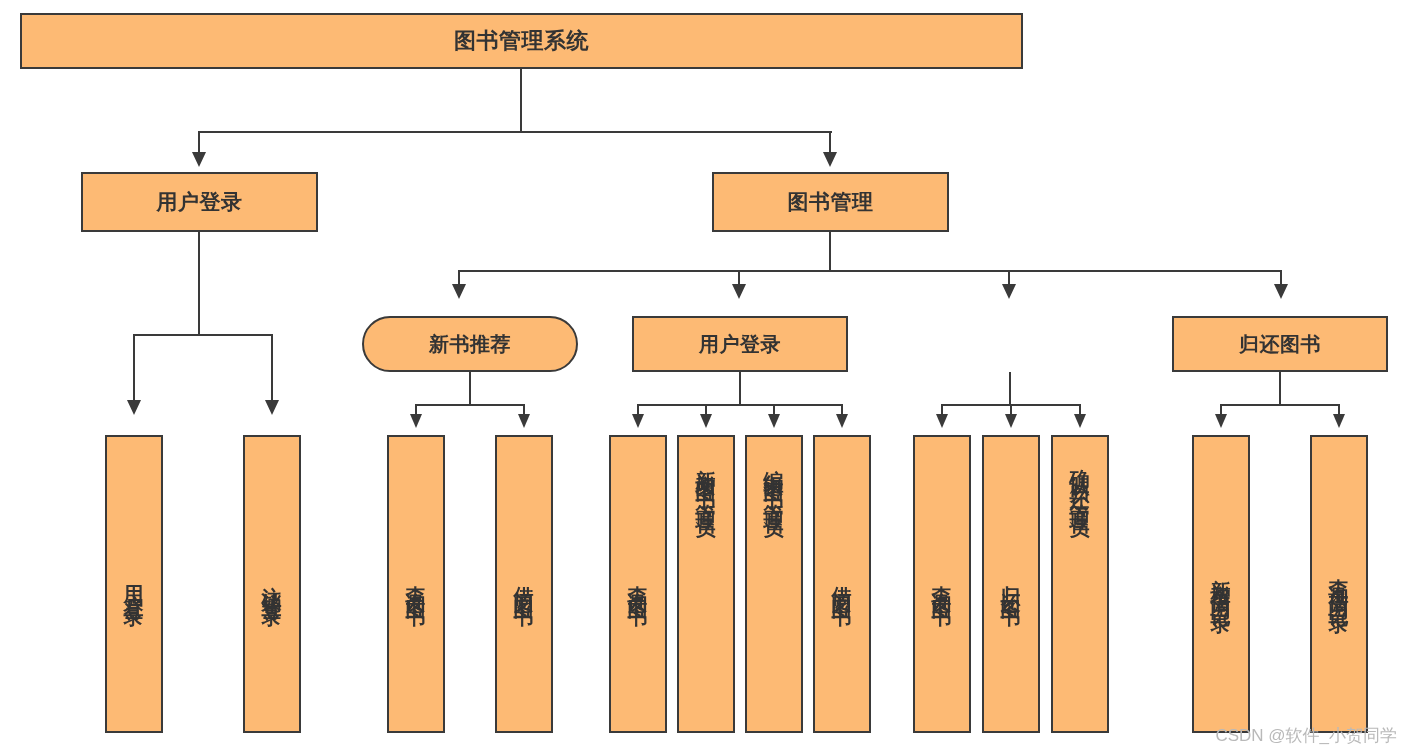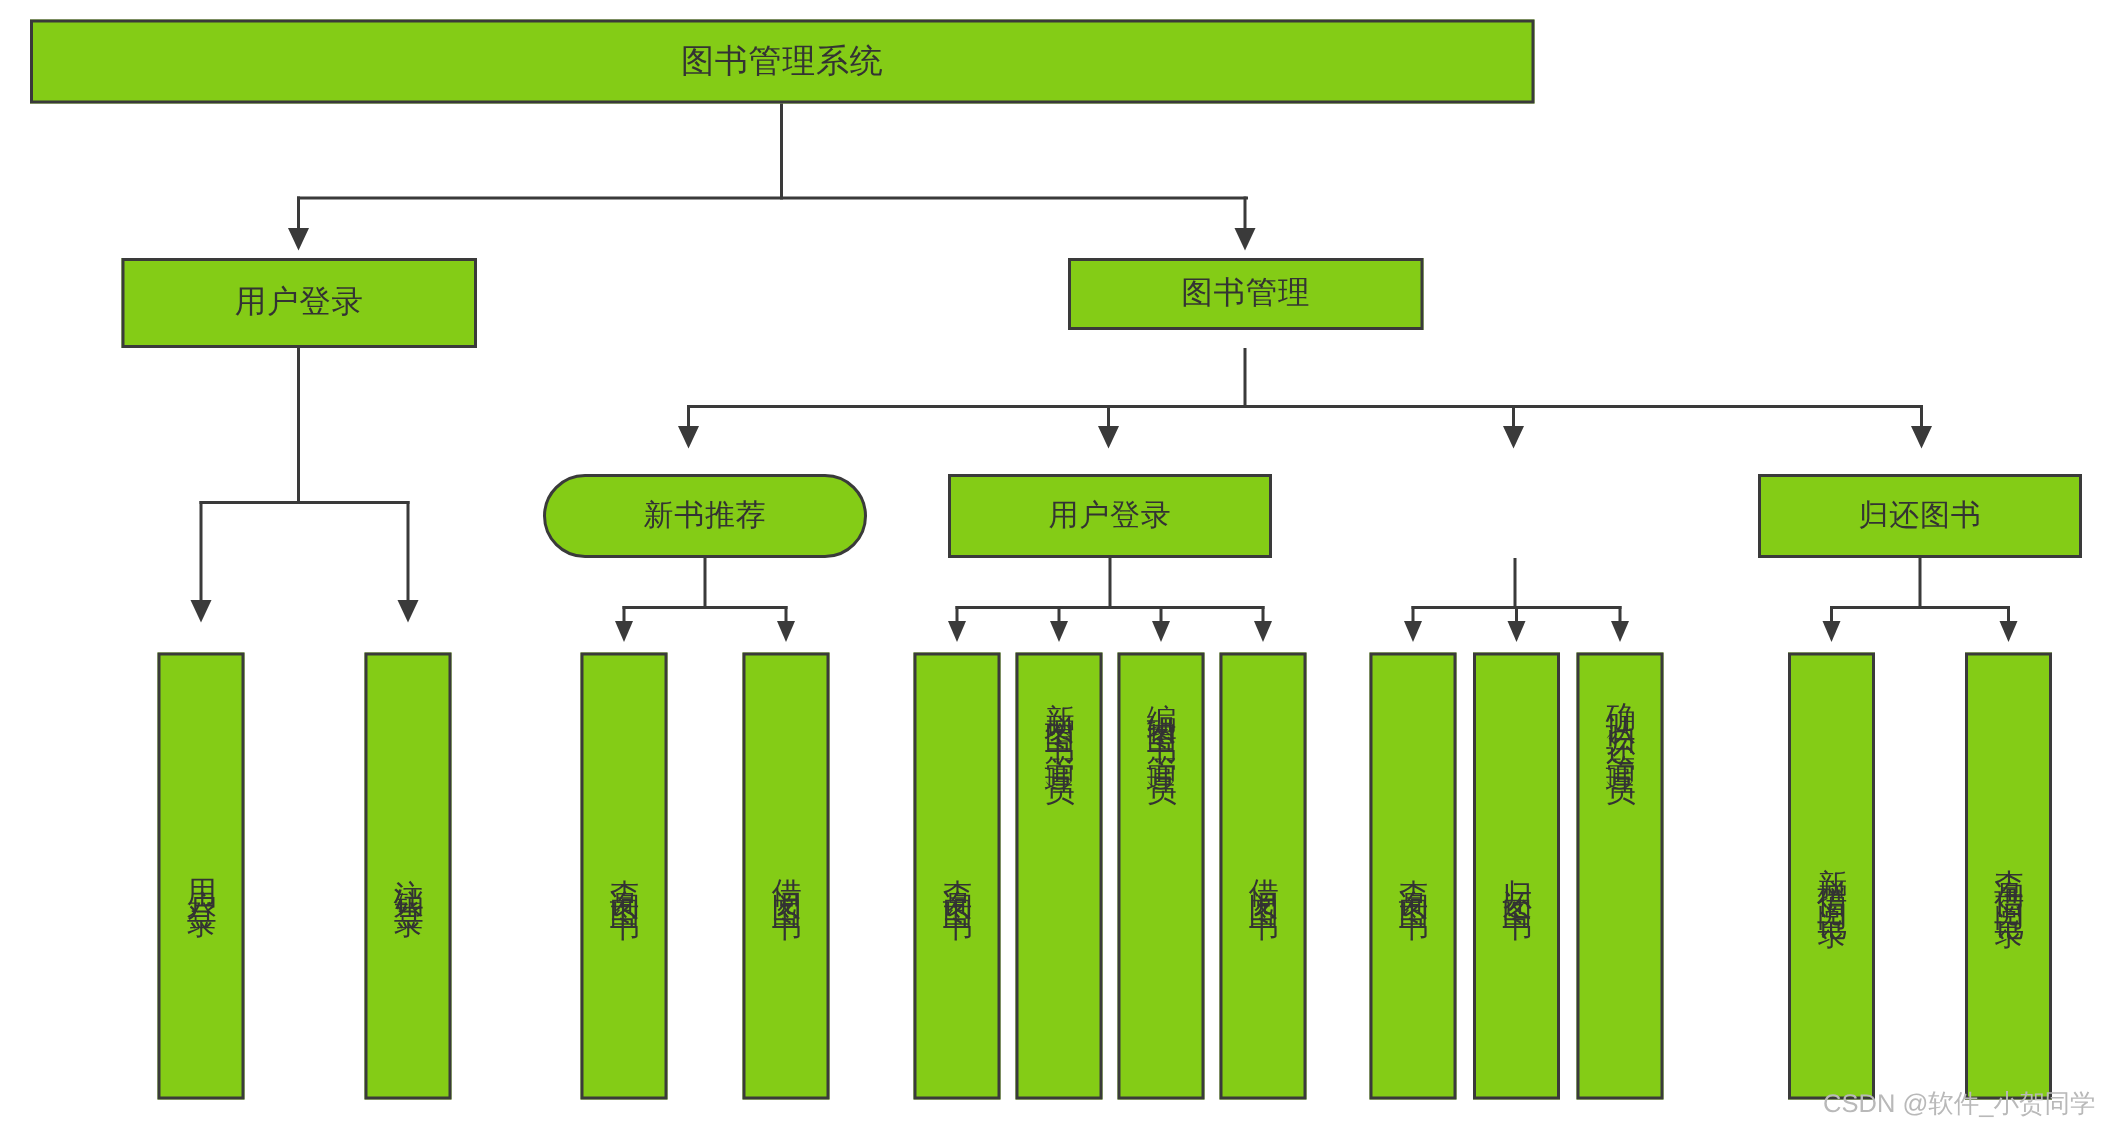--- a/index.html
+++ b/index.html
@@ -12,24 +12,25 @@
     width:1405px;
     height:747px;
     background:#ffffff;
     overflow:hidden;
   }
   
   .node{
     position:absolute;
     box-sizing:border-box;
     border:2.4px solid #3a3a3a;
-    background:#84cc16;
+    background:#fdba74;
     display:flex;
     align-items:center;
     justify-content:center;
+    font-weight:bold;
   }
   .node .label{
     font-size:21px;
     line-height:1.15;
     color:#333333;
     letter-spacing:0.5px;
     white-space:nowrap;
   }
   .node.root .label{font-size:22px;}
   .node.lvl2 .label{font-size:21px;}
@@ -100,21 +101,21 @@
 
   <div class="ln vln" style="left:198px;top:131px;height:24px;"></div>
   <div class="arrow" style="left:192px;top:152px;"></div>
 
   <div class="ln vln" style="left:829px;top:131px;height:24px;"></div>
   <div class="arrow" style="left:823px;top:152px;"></div>
 
   <div class="node lvl2" style="left:81px;top:172px;width:237px;height:60px;">
     <span class="label">用户登录</span>
   </div>
-  <div class="node lvl2" style="left:712px;top:172px;width:237px;height:48px;align-items:center;">
+  <div class="node lvl2" style="left:712px;top:172px;width:237px;height:60px;align-items:center;">
     <span class="label">图书管理</span>
   </div>
 
   <div class="ln vln" style="left:198px;top:232px;height:104px;"></div>
   <div class="ln hln" style="left:133px;top:334px;width:140px;"></div>
   <div class="ln vln" style="left:133px;top:334px;height:68px;"></div>
   <div class="arrow" style="left:127px;top:400px;"></div>
   <div class="ln vln" style="left:271px;top:334px;height:68px;"></div>
   <div class="arrow" style="left:265px;top:400px;"></div>
 

